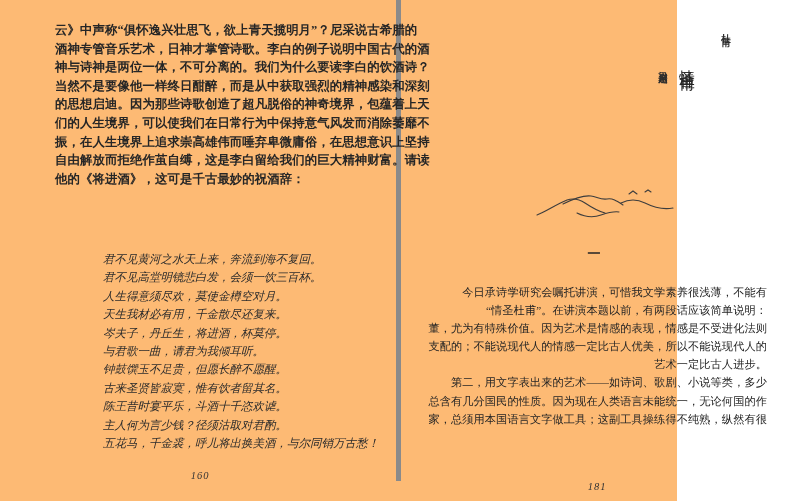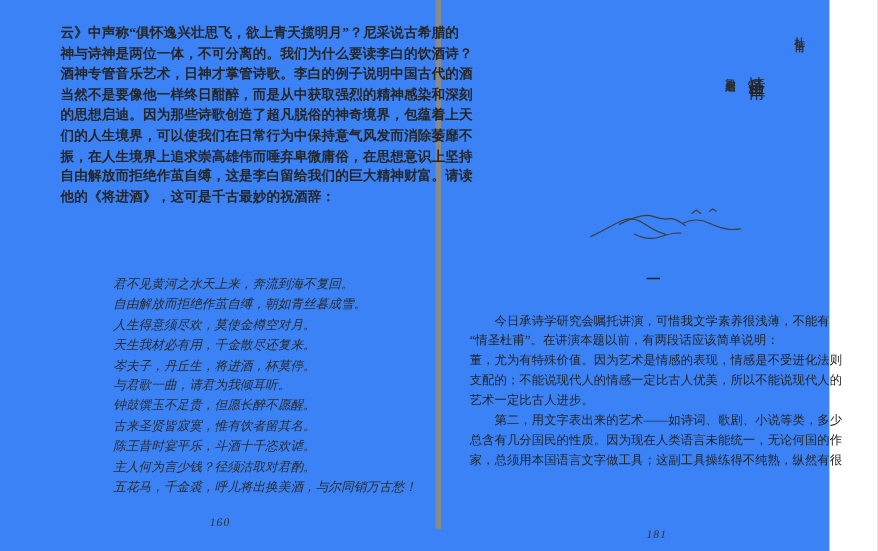--- a/index.html
+++ b/index.html
@@ -3,21 +3,21 @@
 <meta charset="utf-8">
 <style>
   html,body{margin:0;padding:0;}
   body{
     width:798px;height:501px;
     background:#ffffff;
     font-family:"Liberation Serif","DejaVu Serif",serif;
     color:#262626;
     overflow:hidden;
   }
-  .stage{position:relative;width:754px;height:501px;background:#3b82f6;}
+  .stage{position:relative;width:677px;height:501px;background:#fdba74;}
 
   
   .gutter{
     position:absolute;left:396px;top:0;width:5px;height:481px;
     background:#8a8a8a;
   }
 
   
   .left-prose{
     position:absolute;left:55px;top:21px;width:340px;
@@ -60,50 +60,50 @@
   }
   .section-marker{
     position:absolute;left:427px;top:245px;width:334px;
     text-align:center;font-size:13px;font-weight:700;color:#242424;
   }
   .right-body{
     position:absolute;left:427px;top:283px;width:340px;
     font-size:11.2px;line-height:18.1px;font-weight:500;
     letter-spacing:0.1px;color:#242424;
   }
-  .body-line{white-space:pre;}
+  .body-line{white-space:pre;text-align:right;}
   .pagenum-right{
     position:absolute;left:577px;top:481px;width:40px;
     text-align:center;font-size:10.5px;font-style:italic;
     letter-spacing:1px;color:#333;font-family:Liberation Serif, serif;
   }
 </style>
 </head>
 <body>
 
 <div class="stage">
 
   <div class="gutter"></div>
 
   <div>
     <div class="left-prose">
         <div class="prose-line">云》中声称“俱怀逸兴壮思飞，欲上青天揽明月”？尼采说古希腊的</div>
+        <div class="prose-line">酒神专管音乐艺术，日神才掌管诗歌。李白的例子说明中国古代的酒</div>
         <div class="prose-line">神与诗神是两位一体，不可分离的。我们为什么要读李白的饮酒诗？</div>
-        <div class="prose-line">酒神专管音乐艺术，日神才掌管诗歌。李白的例子说明中国古代的酒</div>
         <div class="prose-line">当然不是要像他一样终日酣醉，而是从中获取强烈的精神感染和深刻</div>
         <div class="prose-line">的思想启迪。因为那些诗歌创造了超凡脱俗的神奇境界，包蕴着上天</div>
         <div class="prose-line">们的人生境界，可以使我们在日常行为中保持意气风发而消除萎靡不</div>
         <div class="prose-line">振，在人生境界上追求崇高雄伟而唾弃卑微庸俗，在思想意识上坚持</div>
         <div class="prose-line">自由解放而拒绝作茧自缚，这是李白留给我们的巨大精神财富。请读</div>
         <div class="prose-line">他的《将进酒》，这可是千古最妙的祝酒辞：</div>
       </div>
 
     <div class="poem">
         <div class="poem-line">君不见黄河之水天上来，奔流到海不复回。</div>
-        <div class="poem-line">自由解放而拒绝作茧自缚，朝如青丝暮成雪。</div>
+        <div class="poem-line">君不见高堂明镜悲白发，会须一饮三百杯。</div>
         <div class="poem-line">人生得意须尽欢，莫使金樽空对月。</div>
         <div class="poem-line">天生我材必有用，千金散尽还复来。</div>
         <div class="poem-line">岑夫子，丹丘生，将进酒，杯莫停。</div>
         <div class="poem-line">与君歌一曲，请君为我倾耳听。</div>
         <div class="poem-line">钟鼓馔玉不足贵，但愿长醉不愿醒。</div>
         <div class="poem-line">古来圣贤皆寂寞，惟有饮者留其名。</div>
         <div class="poem-line">陈王昔时宴平乐，斗酒十千恣欢谑。</div>
         <div class="poem-line">主人何为言少钱？径须沽取对君酌。</div>
         <div class="poem-line">五花马，千金裘，呼儿将出换美酒，与尔同销万古愁！</div>
       </div>

